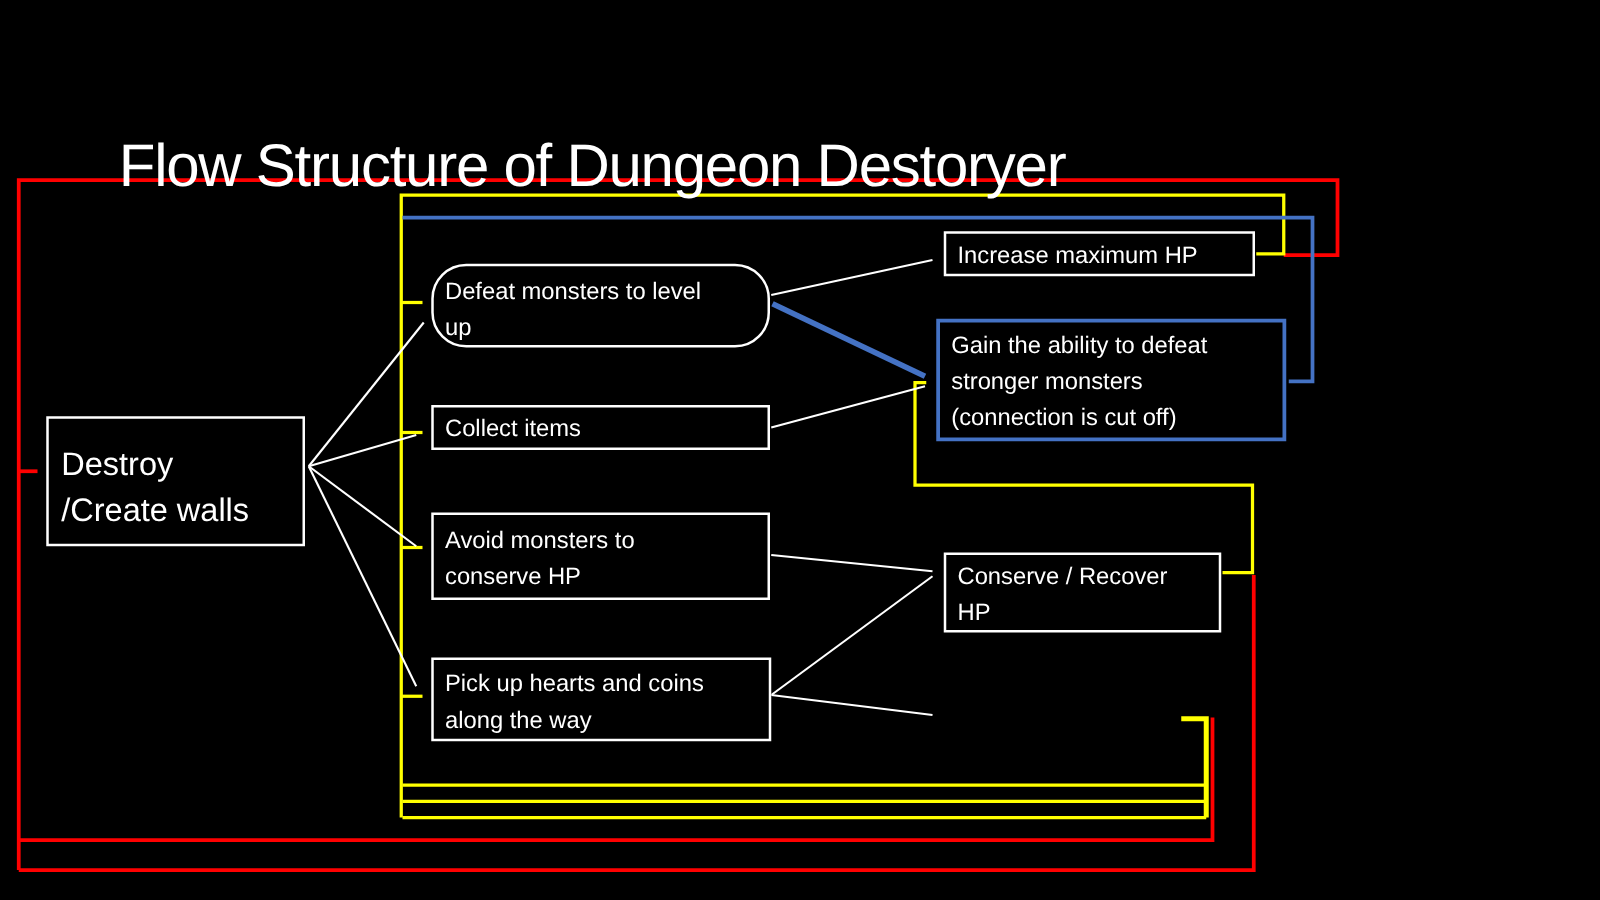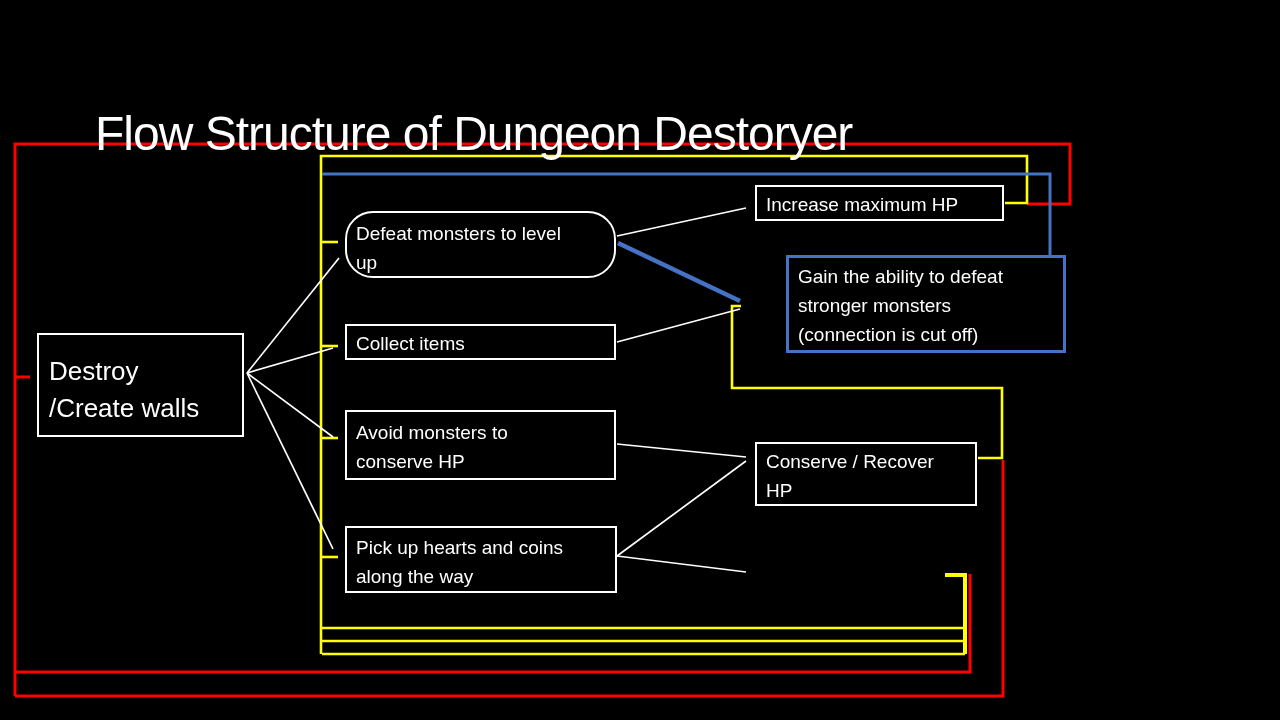--- a/index.html
+++ b/index.html
@@ -31,21 +31,21 @@
     border:2px solid var(--c-white); color:var(--c-white);
     font-size:19px; line-height:29px; padding:3px 9px; white-space:pre-line;
   }
   #n-destroy{left:37px; top:333px; width:207px; height:104px;
              font-size:26px; line-height:37px; padding:18px 10px;}
   #n-defeat {left:345px; top:211px; width:271px; height:67px; padding-top:6px;border-radius:28px;}
   #n-collect{left:345px; top:324px; width:271px; height:36px;}
   #n-avoid  {left:345px; top:410px; width:271px; height:70px; padding-top:6px;}
   #n-pickup {left:345px; top:526px; width:272px; height:67px; padding-top:5px;}
   #n-increase{left:755px; top:185px; width:249px; height:36px;}
-  #n-gain   {left:786px; top:255px; width:280px; height:98px;
+  #n-gain   {left:749px; top:255px; width:280px; height:98px;
              border:3px solid var(--c-blue); padding-top:4px;}
   #n-conserve{left:755px; top:426px; width:222px; height:64px;margin-top:16px;}
   #n-acquire{left:755px; top:540px; width:189px; height:68px; padding-top:5px;}
 </style>
 </head>
 <body>
 
 <div id="slide">
 
   <svg id="lines" viewBox="0 0 1280 720" xmlns="http://www.w3.org/2000/svg">

